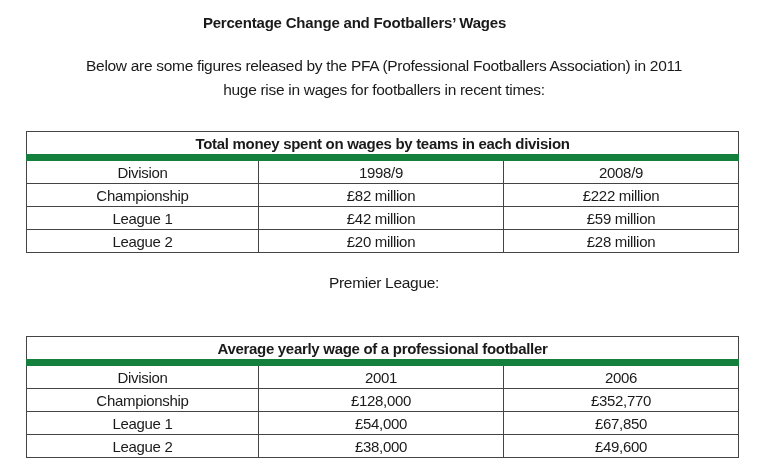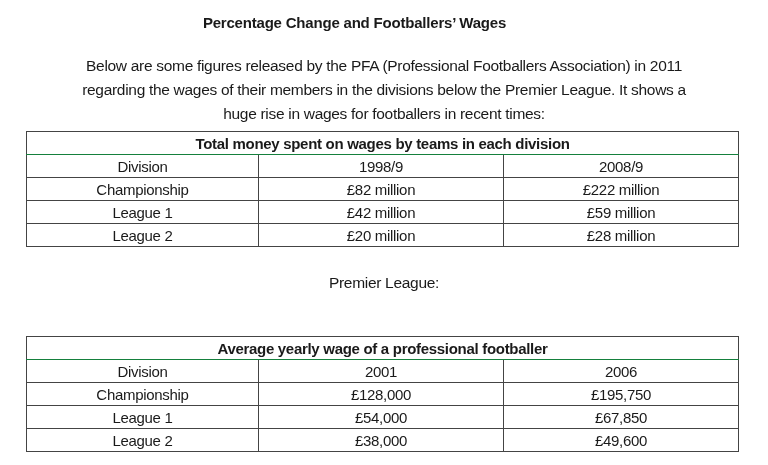--- a/index.html
+++ b/index.html
@@ -54,35 +54,34 @@
       padding: 0;
       height: 22px;
       line-height: 21px;
       text-align: center;
       font-weight: normal;
       white-space: nowrap;
       overflow: hidden;
     }
     .tbl .caption-row th {
       font-weight: bold;
-      border-bottom: 1px solid #15803d;
+      border-bottom: 7px solid #15803d;
       margin-top: 36px;
     }
     .col1 { width: 232px; }
     .col2 { width: 245px; }
     .col3 { width: 235px; }
   </style>
 </head>
 <body>
 
 <div class="title">Percentage Change and Footballers’ Wages</div>
 
 <div class="para para1">
   <span>Below are some figures released by the PFA (Professional Footballers Association) in 2011</span>
-  <span>regarding the wages of their members in the divisions below the Premier League. It shows a</span>
   <span>huge rise in wages for footballers in recent times:</span>
 </div>
 
 <table class="tbl tbl1">
   <colgroup>
     <col class="col1">
       <col class="col2">
       <col class="col3">
   </colgroup>
   <tbody>
@@ -127,21 +126,21 @@
     <th colspan="3">Average yearly wage of a professional footballer</th>
   </tr>
   <tr>
     <td>Division</td>
     <td>2001</td>
     <td>2006</td>
   </tr>
   <tr>
     <td>Championship</td>
     <td>£128,000</td>
-    <td>£195,750</td>
+    <td>£352,770</td>
   </tr>
   <tr>
     <td>League 1</td>
     <td>£54,000</td>
     <td>£67,850</td>
   </tr>
   <tr>
     <td>League 2</td>
     <td>£38,000</td>
     <td>£49,600</td>

